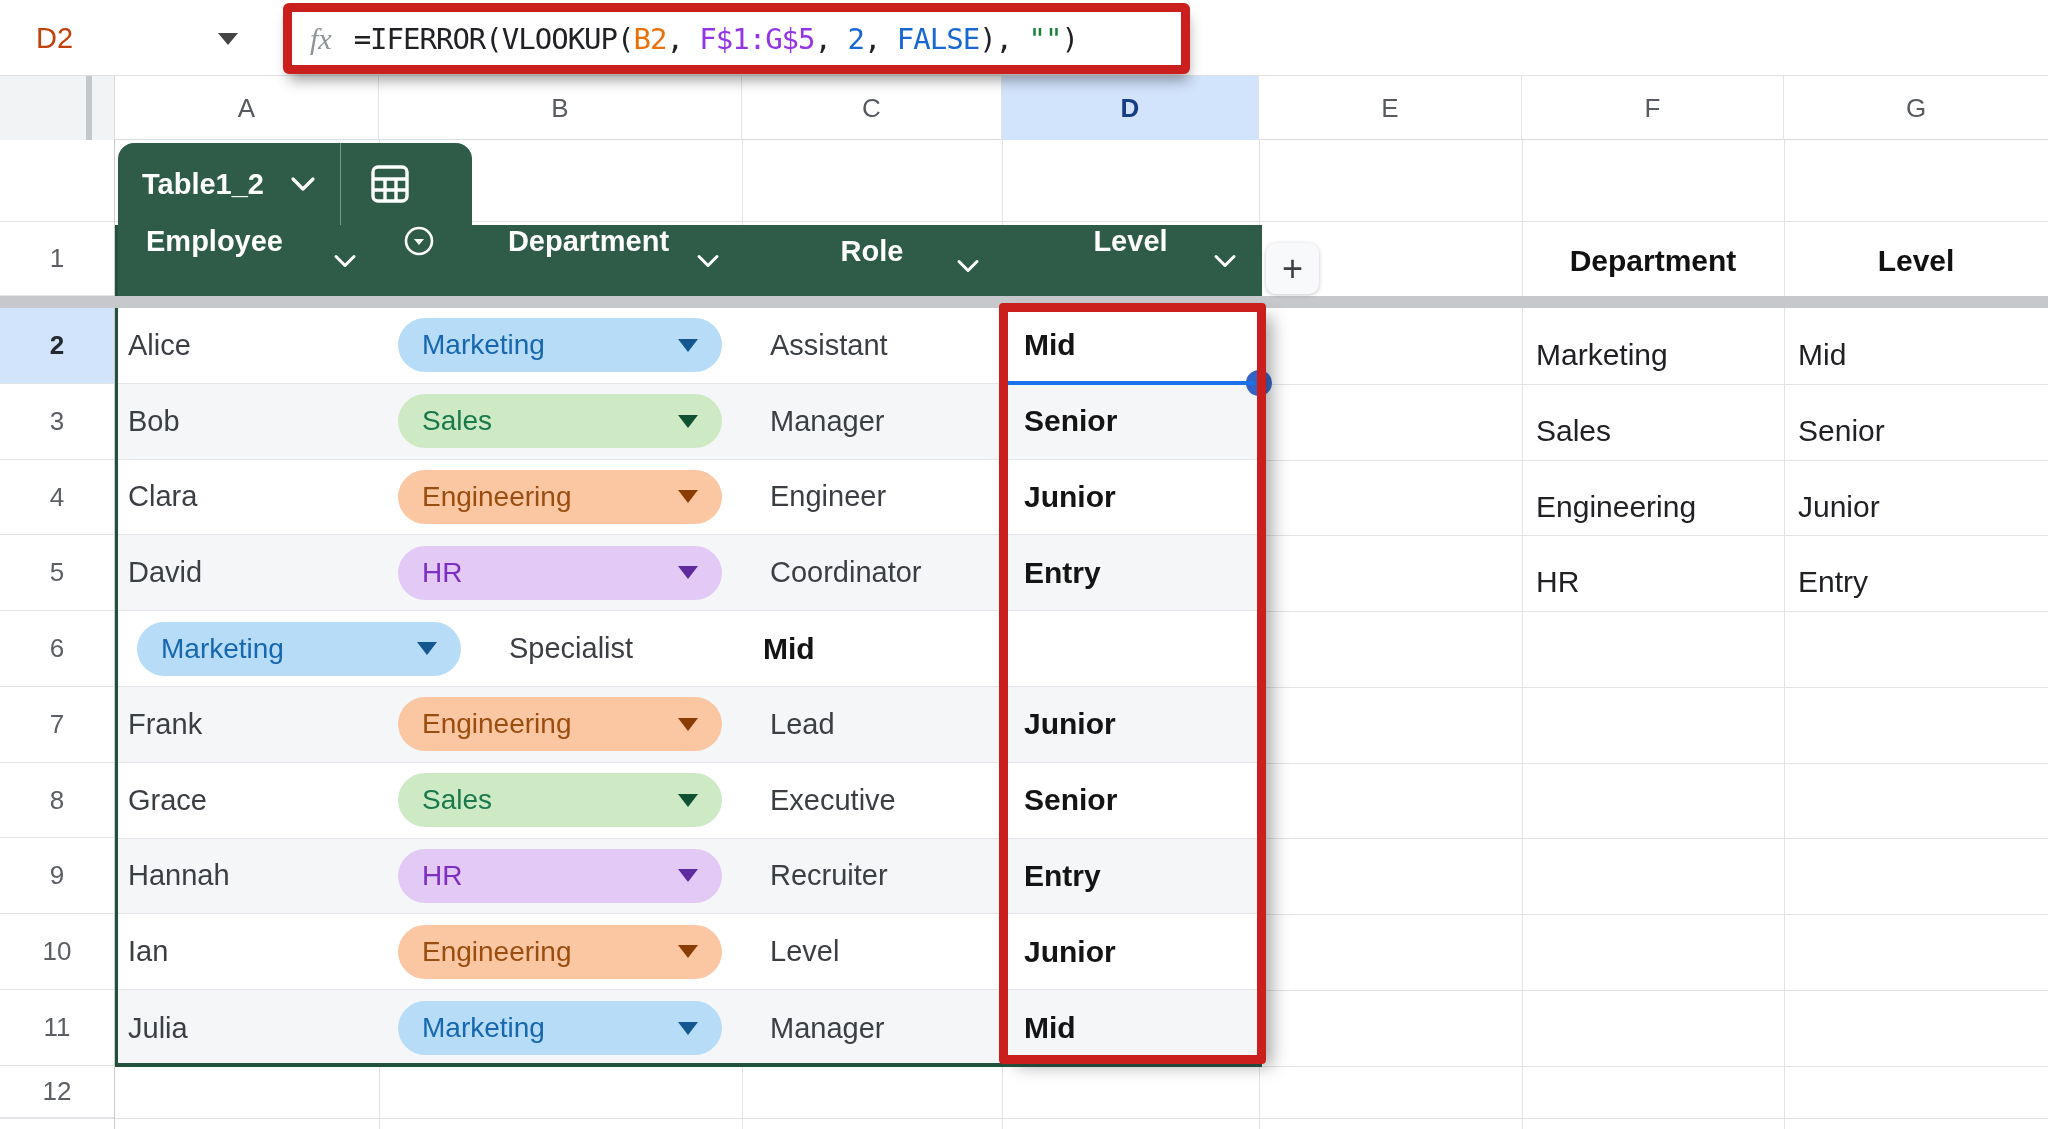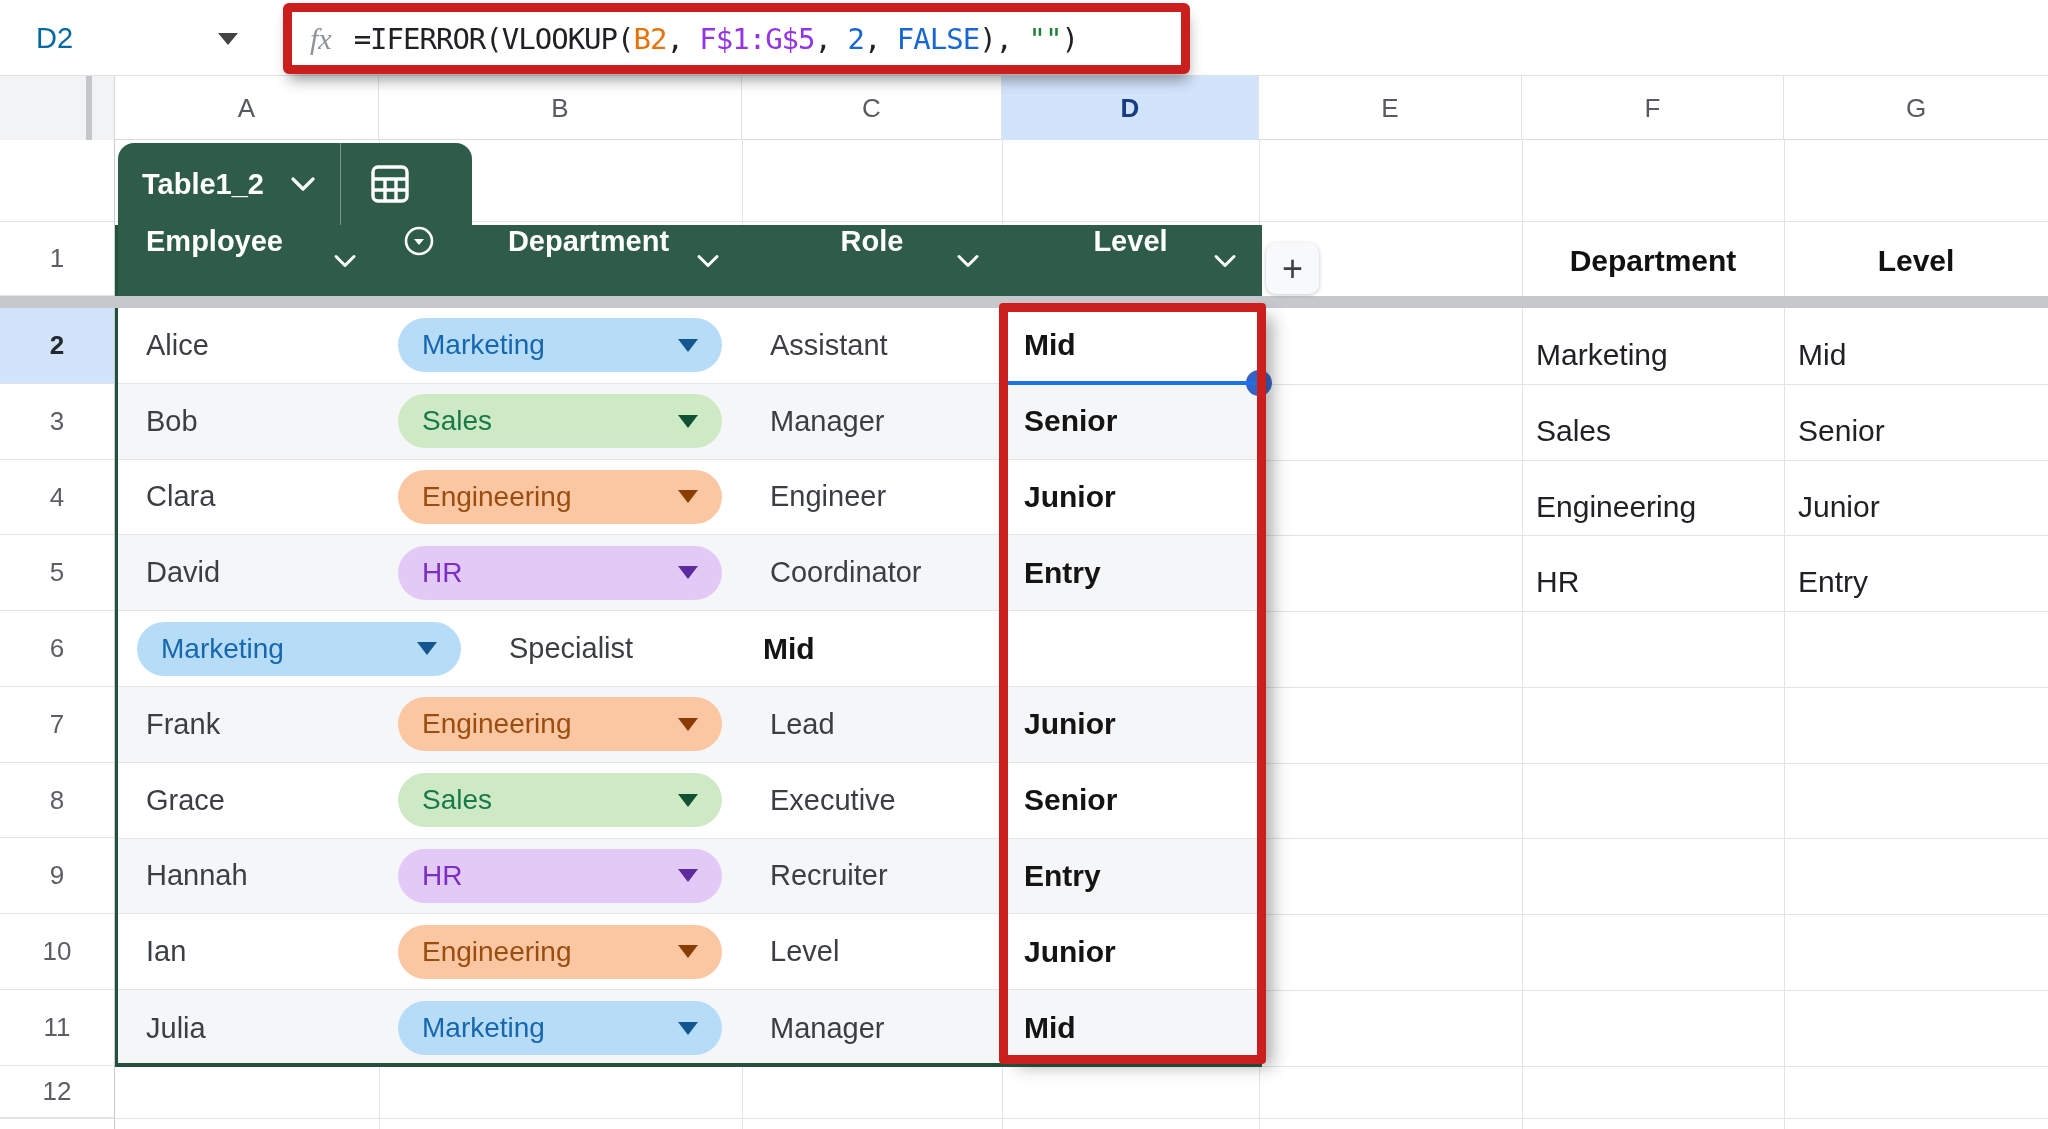--- a/index.html
+++ b/index.html
@@ -1,21 +1,21 @@
 <!DOCTYPE html>
 <html><head>
 <meta charset="utf-8">
 <style>
   * { margin:0; padding:0; box-sizing:border-box; }
   body { font-family:"Liberation Sans", sans-serif; background:#fff; }
   .screen { position:relative; width:2048px; height:1129px; background:#fff; overflow:hidden; }
 
   
   .topbar { position:absolute; left:0; top:0; width:2048px; height:76px; background:#fff; border-bottom:1px solid #e0e0e0; z-index:5; }
-  .namebox { position:absolute; left:36px; top:0; height:76px; line-height:76px; font-size:29px; color:#0369a1; }
+  .namebox { position:absolute; left:36px; top:0; height:76px; line-height:76px; font-size:29px; color:#c2410c; }
   .namebox-arrow { position:absolute; left:218px; top:33px; width:0; height:0; border-left:10px solid transparent; border-right:10px solid transparent; border-top:12px solid #444; cursor:pointer; }
   .formula-frame { position:absolute; left:283px; top:3px; width:907px; height:71px; border:9px solid #cb1f1d; border-radius:6px; background:#fff; display:flex; align-items:center; box-shadow:2px 10px 14px -4px rgba(40,40,40,.45); z-index:6; }
   .fx { font-family:"Liberation Serif", serif; font-style:italic; font-size:30px; color:#8e9398; margin-left:18px; }
   .formula-text { font-family:"DejaVu Sans Mono", monospace; font-size:29px; margin-left:22px; white-space:pre; letter-spacing:-1px; }
 
   
   .colstrip { position:absolute; left:0; top:76px; width:2048px; height:64px; background:#fff; border-bottom:1px solid #dadce0; z-index:4; }
   .colcell { position:absolute; top:0; height:64px; display:flex; align-items:center; justify-content:center; font-size:26px; color:#575b5f; border-right:1px solid #e1e3e6; }
   .colcell.sel { background:#d2e3fc; color:#173e84; font-weight:bold; }
   .corner { position:absolute; left:0; top:0; width:115px; height:64px; background:#f2f3f5; border-right:1px solid #d5d7da; }
@@ -36,29 +36,29 @@
   .tab-label { color:#fff; font-size:29px; font-weight:bold; margin-left:24px; }
   .tab-chev { margin-left:26px; }
   .tab-divider { width:1px; height:82px; background:rgba(255,255,255,.35); margin-left:24px; }
   .tab-icon { margin-left:28px; }
 
   
   .thead { position:absolute; left:115px; top:225px; width:1147px; height:71px; background:#2e5c49; border-left:3px solid #24503e; display:flex; z-index:2; }
   .hcell { display:flex; position:relative; color:#fff; font-weight:bold; font-size:29px; }
   .hcell .label-wrap { flex:1; text-align:center; }
   .hcell .chev { position:absolute; right:22px; top:50%; transform:translateY(-50%); }
-  .hcell-a { width:261px; } .hcell-b { width:363px; } .hcell-c { width:260px; } .hcell-d { width:257px; }
+  .hcell-a { width:261px; } .hcell-b { width:363px; } .hcell-c { width:260px;margin-top:10px; } .hcell-d { width:257px; }
   .circle-dd { margin-left:24px; flex:0 0 auto; }
 
   .tbody { position:absolute; left:115px; top:308px; width:1144px; z-index:2; background:#fff; border-left:3px solid #24503e; }
   .trow { display:flex; height:75.8px; border-bottom:1px solid #e3e5e8; background:#fff; }
   .trow:nth-child(even) { background:#f5f6f8; }
   .trow:last-child { border-bottom:none; }
   .tcell { display:flex; align-items:center; font-size:29px; color:#3b3e42; }
-  .cell-emp { width:261px; padding-left:28px; }
+  .cell-emp { width:261px; padding-left:10px; }
   .cell-dept { width:363px; }
   .cell-role { width:260px; padding-left:28px; }
   .cell-level { width:257px; padding-left:22px; font-weight:bold; color:#141414; font-size:30px; }
   .table-bottom { position:absolute; left:115px; top:1063px; width:1147px; height:4px; background:#24503e; z-index:2; }
 
   .chip { margin-left:19px; width:324px; height:54px; border-radius:27px; display:flex; align-items:center; padding:0 24px; }
   .chip-label { font-size:28px; flex:1; }
   .chip-arrow { width:0; height:0; border-left:10px solid transparent; border-right:10px solid transparent; border-top:13px solid #333; }
 
   

